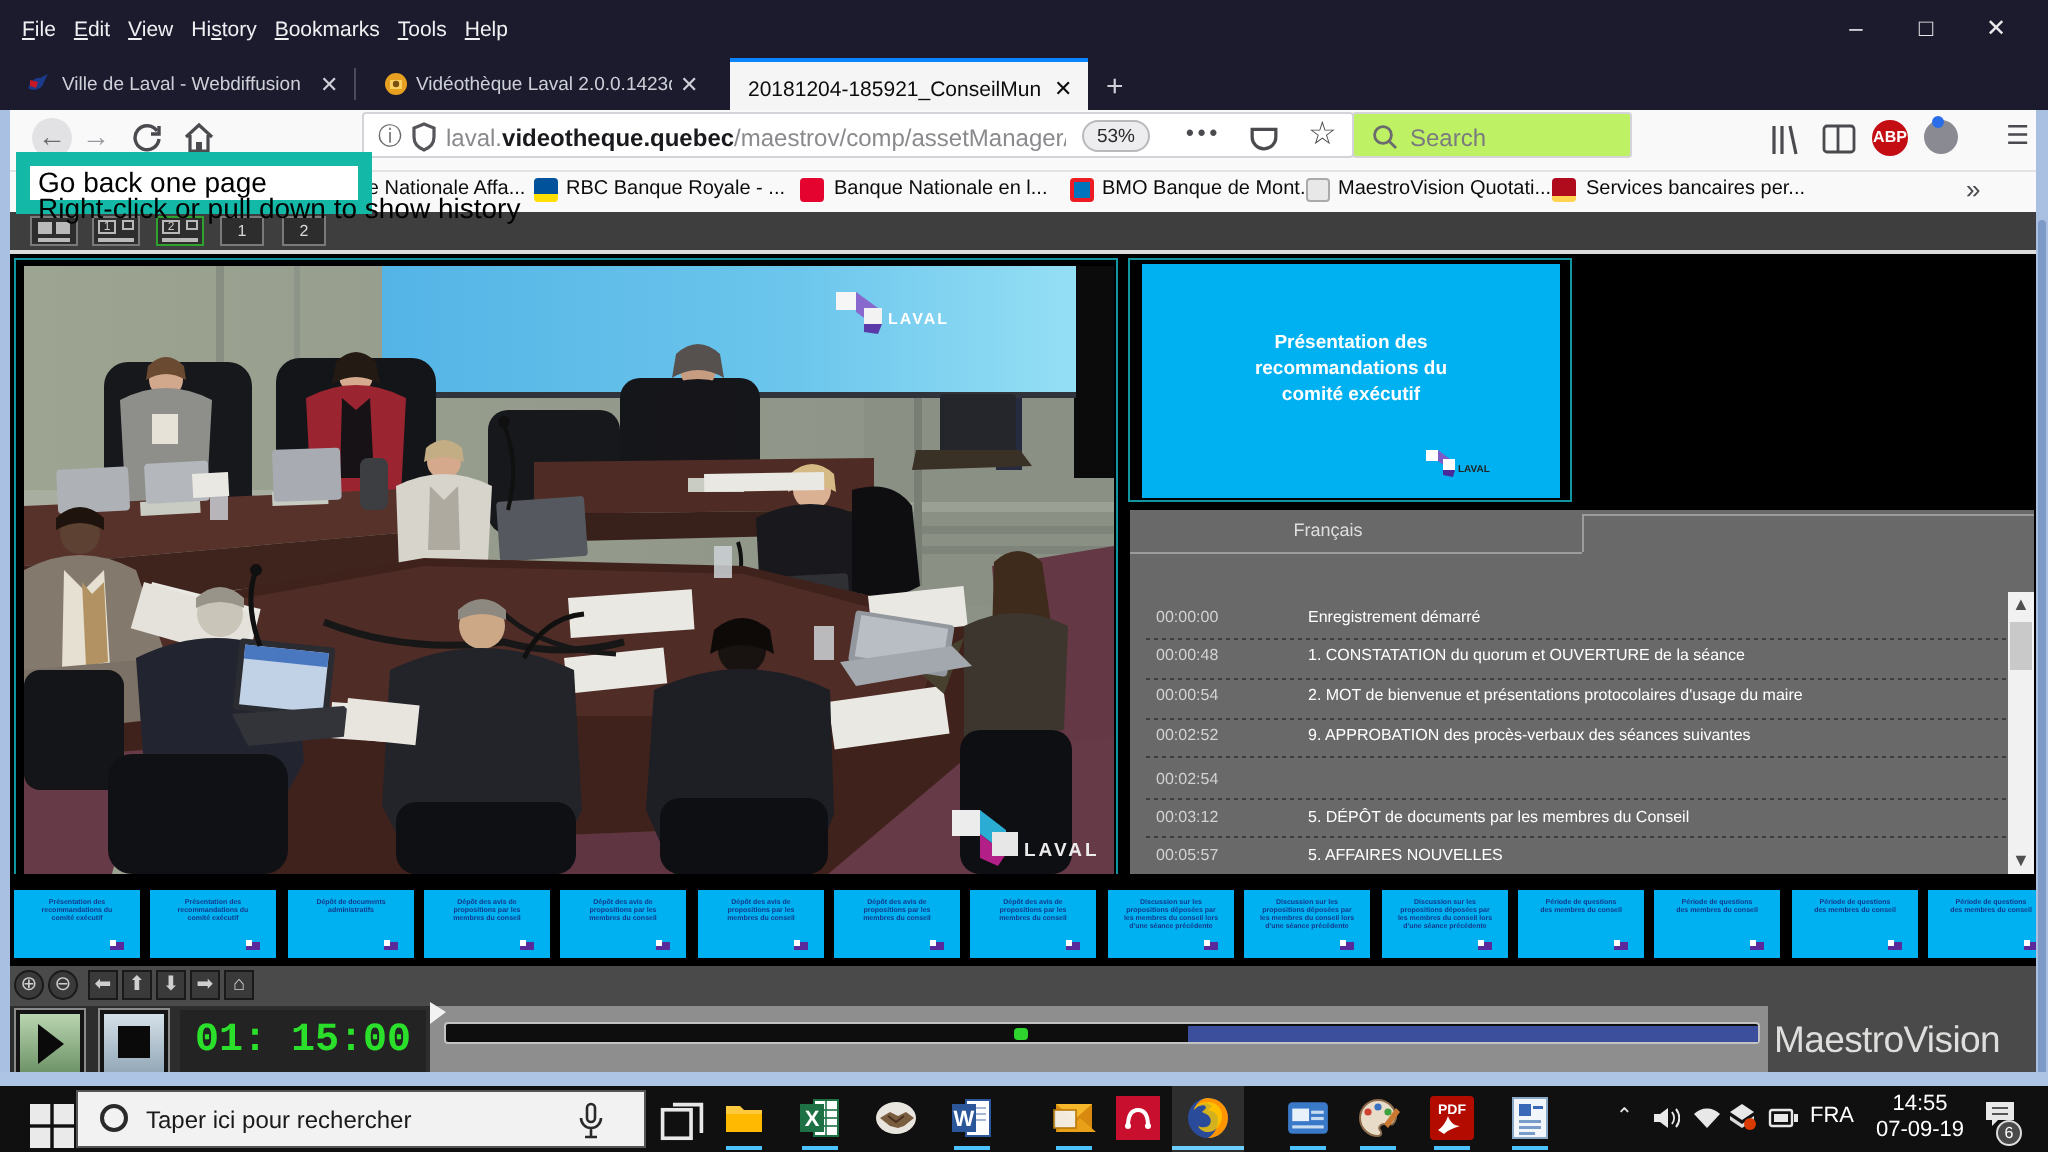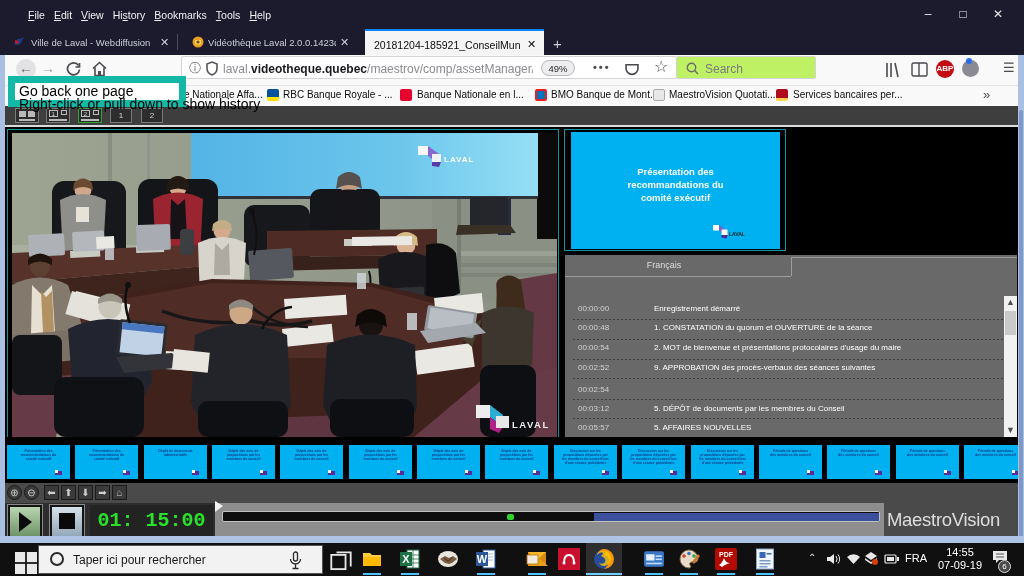--- a/index.html
+++ b/index.html
@@ -2,21 +2,21 @@
 <html><head>
 <meta charset="utf-8">
 <style>
 * { margin:0; padding:0; box-sizing:border-box; }
 html,body { width:1024px; height:576px; overflow:hidden; font-family:"Liberation Sans", sans-serif; }
 #page { position:relative; width:1024px; height:576px; background:#3e3e3e; }
 .abs { position:absolute; }
 
 
 #titlebar { left:0; top:0; width:1024px; height:29px; background:#1c1b2e; }
-#menubar { left:28px; top:9px; color:#eef0f2; font-size:10.5px; }
+#menubar { left:11px; top:9px; color:#eef0f2; font-size:10.5px; }
 #menubar span { margin-right:9px; }
 #menubar u { text-decoration:underline; }
 .winbtn { top:7px; color:#e8e8ea; font-size:12px; width:14px; text-align:center; }
 
 
 #tabs { left:0; top:29px; width:1024px; height:26px; background:#1c1b2e; }
 .tab { position:absolute; top:0; height:26px; color:#cdd0d8; font-size:9.5px; }
 .tab .title { position:absolute; top:8px; white-space:nowrap; overflow:hidden; }
 .tab .close { position:absolute; top:7px; font-size:11px; }
 .tabsep { position:absolute; top:5px; width:1px; height:16px; background:#4a4a5a; }
@@ -141,21 +141,21 @@
   <svg class="abs" style="left:92px; top:61px;" width="15" height="16" viewBox="0 0 15 16">
       <path d="M1 7.5 L7.5 1.5 L14 7.5 M3 6.5 v8 h9 v-8" fill="none" stroke="#4a4a4f" stroke-width="1.6"></path>
       <rect x="6" y="10" width="3" height="4.5" fill="#4a4a4f"></rect>
     </svg>
   <div class="abs" id="urlbar">
     <span style="position:absolute; left:7px; top:3px; font-size:12px; color:#6a6a6f;">ⓘ</span>
     <svg style="position:absolute; left:24px; top:4px;" width="12" height="15" viewBox="0 0 12 15">
         <path d="M6 1 L11 3 L11 7.5 Q11 12 6 14 Q1 12 1 7.5 L1 3 Z" fill="none" stroke="#55555a" stroke-width="1.6"></path>
       </svg>
     <span style="position:absolute; left:41px; top:5px; white-space:nowrap; overflow:hidden; width:310px;">laval.<b style="color:#1a1a1e; font-weight:600;">videotheque.quebec</b>/maestrov/comp/assetManager/ass</span>
-    <span style="position:absolute; left:359px; top:3px; width:34px; height:16px; border:1px solid #b8b8bd; border-radius:8px; background:#ededf0; color:#2a2a2e; text-align:center; font-size:9.5px; line-height:15px;">49%</span>
+    <span style="position:absolute; left:359px; top:3px; width:34px; height:16px; border:1px solid #b8b8bd; border-radius:8px; background:#ededf0; color:#2a2a2e; text-align:center; font-size:9.5px; line-height:15px;">53%</span>
     <span style="position:absolute; left:411px; top:4px; color:#4a4a4f; letter-spacing:2px; font-weight:bold; font-size:11px;">•••</span>
     <svg style="position:absolute; left:443px; top:5px;" width="14" height="14" viewBox="0 0 13 13">
         <path d="M1 2.5 h11 v3.5 a5.5 5.5 0 0 1 -11 0 Z" fill="none" stroke="#4a4a4f" stroke-width="1.5"></path>
       </svg>
     <span style="position:absolute; left:472px; top:0px; font-size:16px; color:#4a4a4f;">☆</span>
   </div>
   <div class="abs" id="searchbar">
     <svg style="position:absolute; left:9px; top:5px;" width="13" height="13" viewBox="0 0 13 13">
         <circle cx="5.5" cy="5.5" r="4.2" fill="none" stroke="#6a6a6f" stroke-width="1.4"></circle>
         <line x1="8.6" y1="8.6" x2="12" y2="12" stroke="#6a6a6f" stroke-width="1.4"></line>

